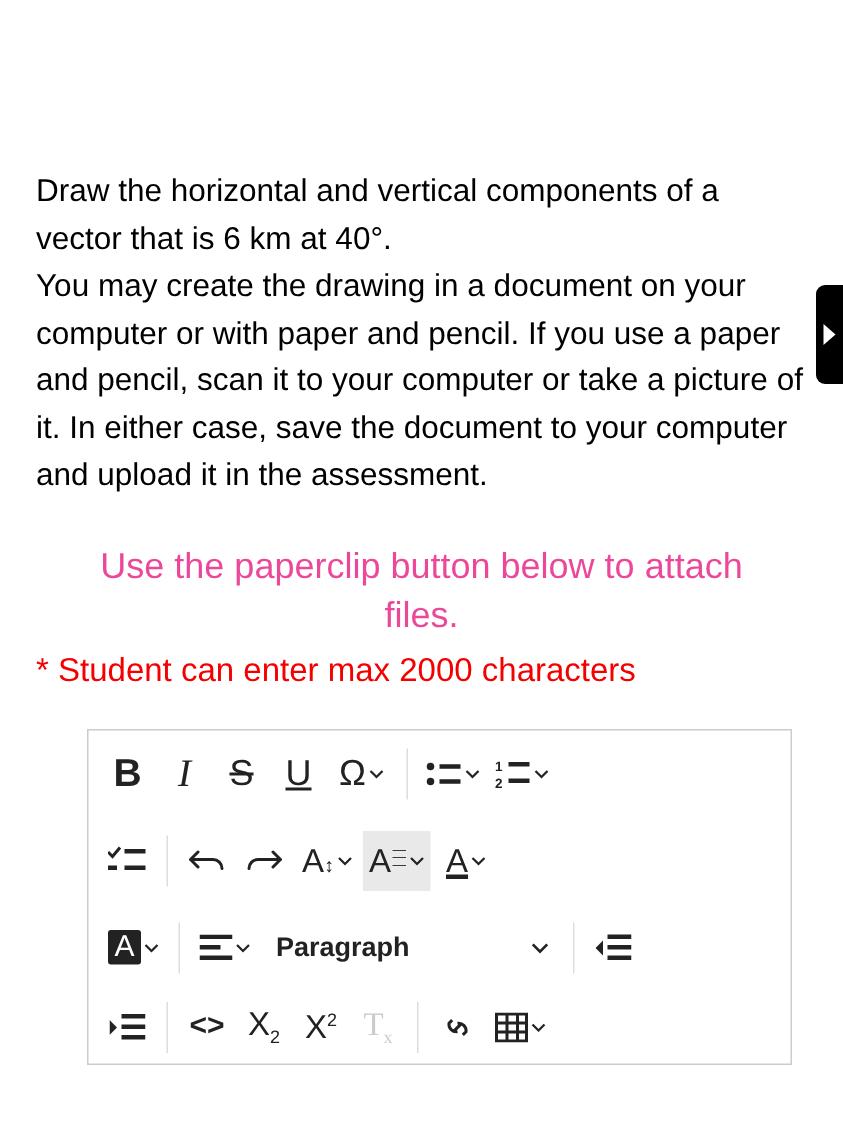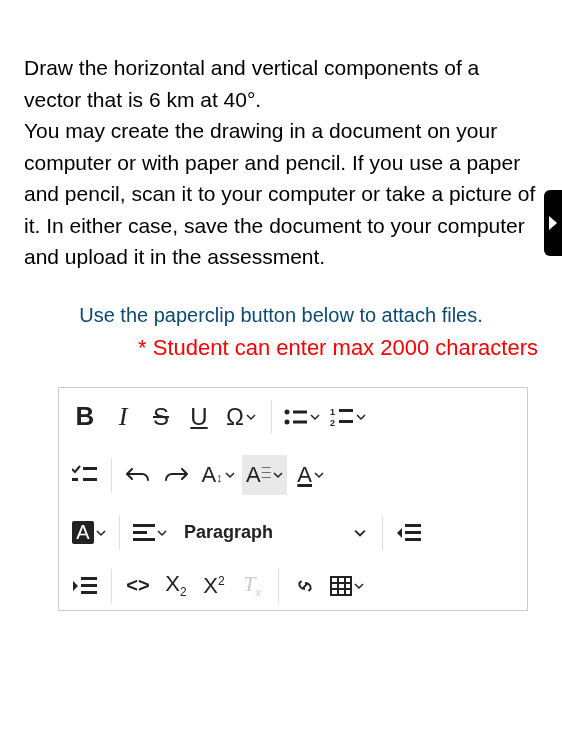--- a/index.html
+++ b/index.html
@@ -6,39 +6,39 @@
   body {
     width: 562px;
     height: 747px;
     font-family: Arial, Helvetica, sans-serif;
     background: #fff;
     color: #000;
     overflow: hidden;
     position: relative;
   }
   .content {
-    padding: 52px 24px 0 24px;
+    padding: 112px 24px 0 24px;
   }
   .question {
     font-size: 21px;
     line-height: 1.5;
     color: #000;
   }
   .instruction-red {
-    font-size: 20px;
-    color: #0c4a6e;
+    font-size: 24px;
+    color: #ec4899;
     text-align: center;
     margin-top: 28px;
     line-height: 1.4;
     padding: 0 18px;
   }
   .limit-red {
     font-size: 22px;
     color: #f40000;
-    text-align: right;
+    text-align: left;
     margin-top: 6px;
     padding: 0;
   }
   .editor-wrap {
     margin: 26px 10px 0 34px;
     border: 1px solid #ccc;
     background: #fff;
   }
   .toolbar-row {
     display: flex;
@@ -243,21 +243,21 @@
       <div class="tb-btn">
         <span style="font-size:20px;font-weight:bold;">&lt;&gt;</span>
       </div>
       <div class="tb-btn">
         <span style="font-size:22px;">X<sub style="font-size:12px">2</sub></span>
       </div>
       <div class="tb-btn">
         <span style="font-size:22px;">X<sup style="font-size:12px">2</sup></span>
       </div>
       <div class="tb-btn muted">
-        <span style="font-size:22px;font-style:italic;font-family:Georgia,serif;">T<sub style="font-size:12px">x</sub></span>
+        <span style="font-size:22px;font-family:Georgia,serif;">T<sub style="font-size:12px">x</sub></span>
       </div>
       <div class="sep"></div>
       <div class="tb-btn">
         <svg width="22" height="22" viewBox="0 0 22 22">
           <path d="M9 13 A5 5 0 0 1 9 5 L12 5 M13 9 A5 5 0 0 1 13 17 L10 17 M8 11 H14" stroke="#222" stroke-width="2" fill="none" transform="rotate(-45 11 11)"></path>
         </svg>
       </div>
       <div class="tb-btn wide">
         <svg width="22" height="20" viewBox="0 0 22 20">
           <rect x="1" y="1" width="20" height="18" stroke="#222" stroke-width="2" fill="none"></rect>

